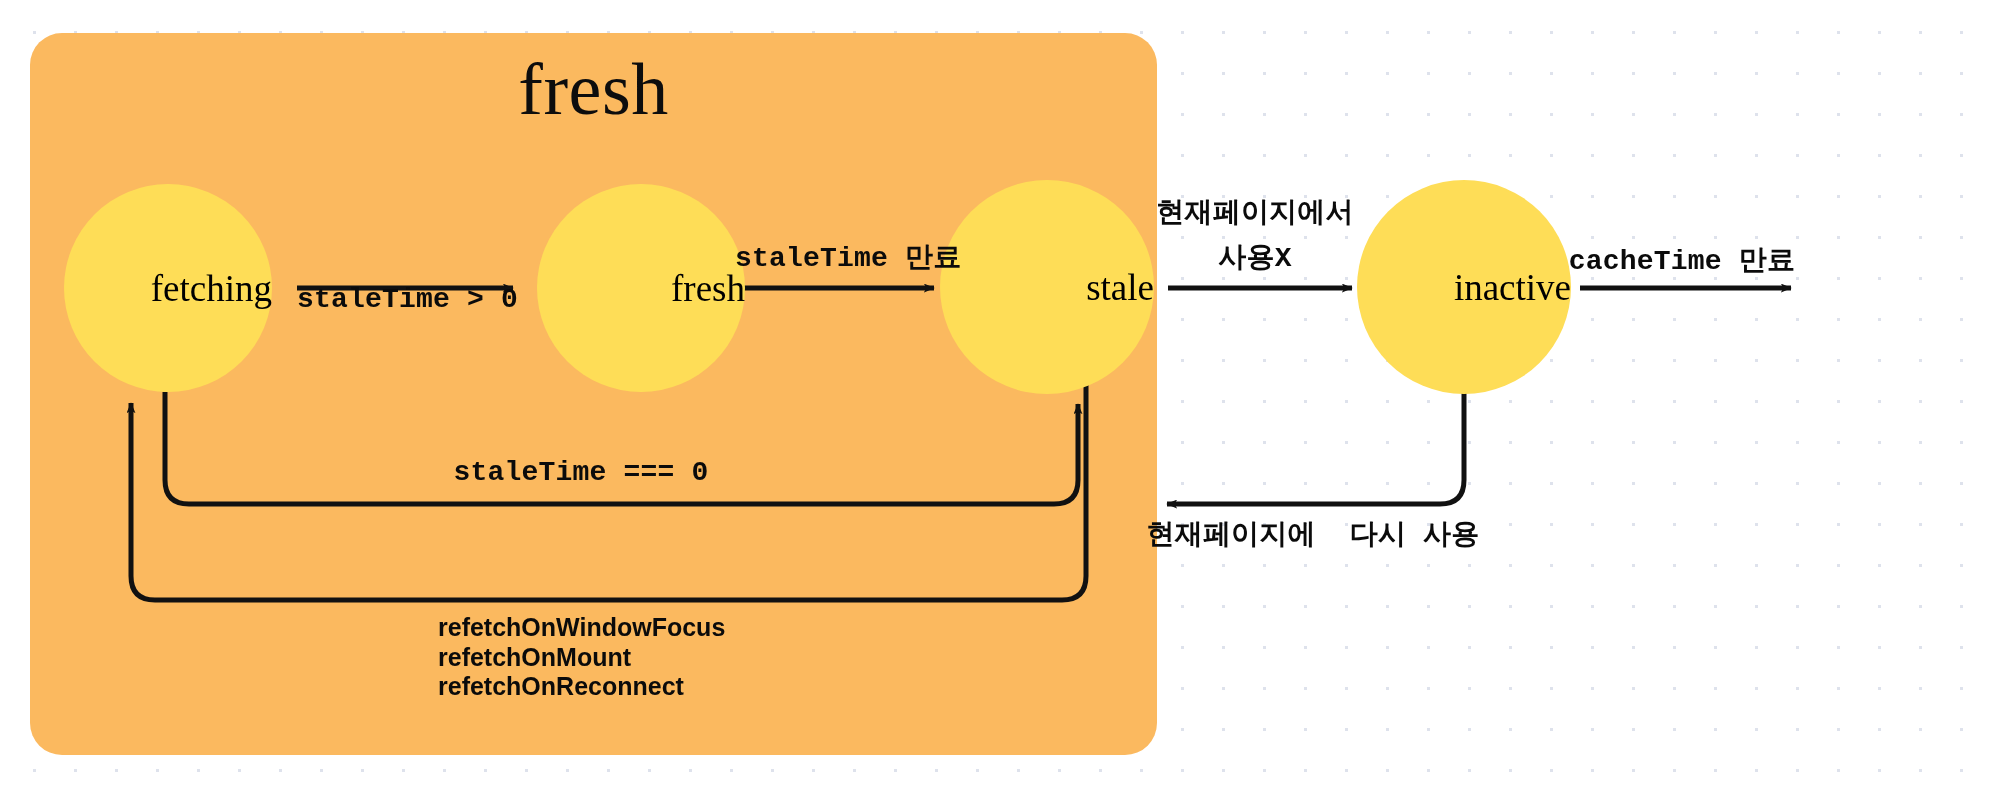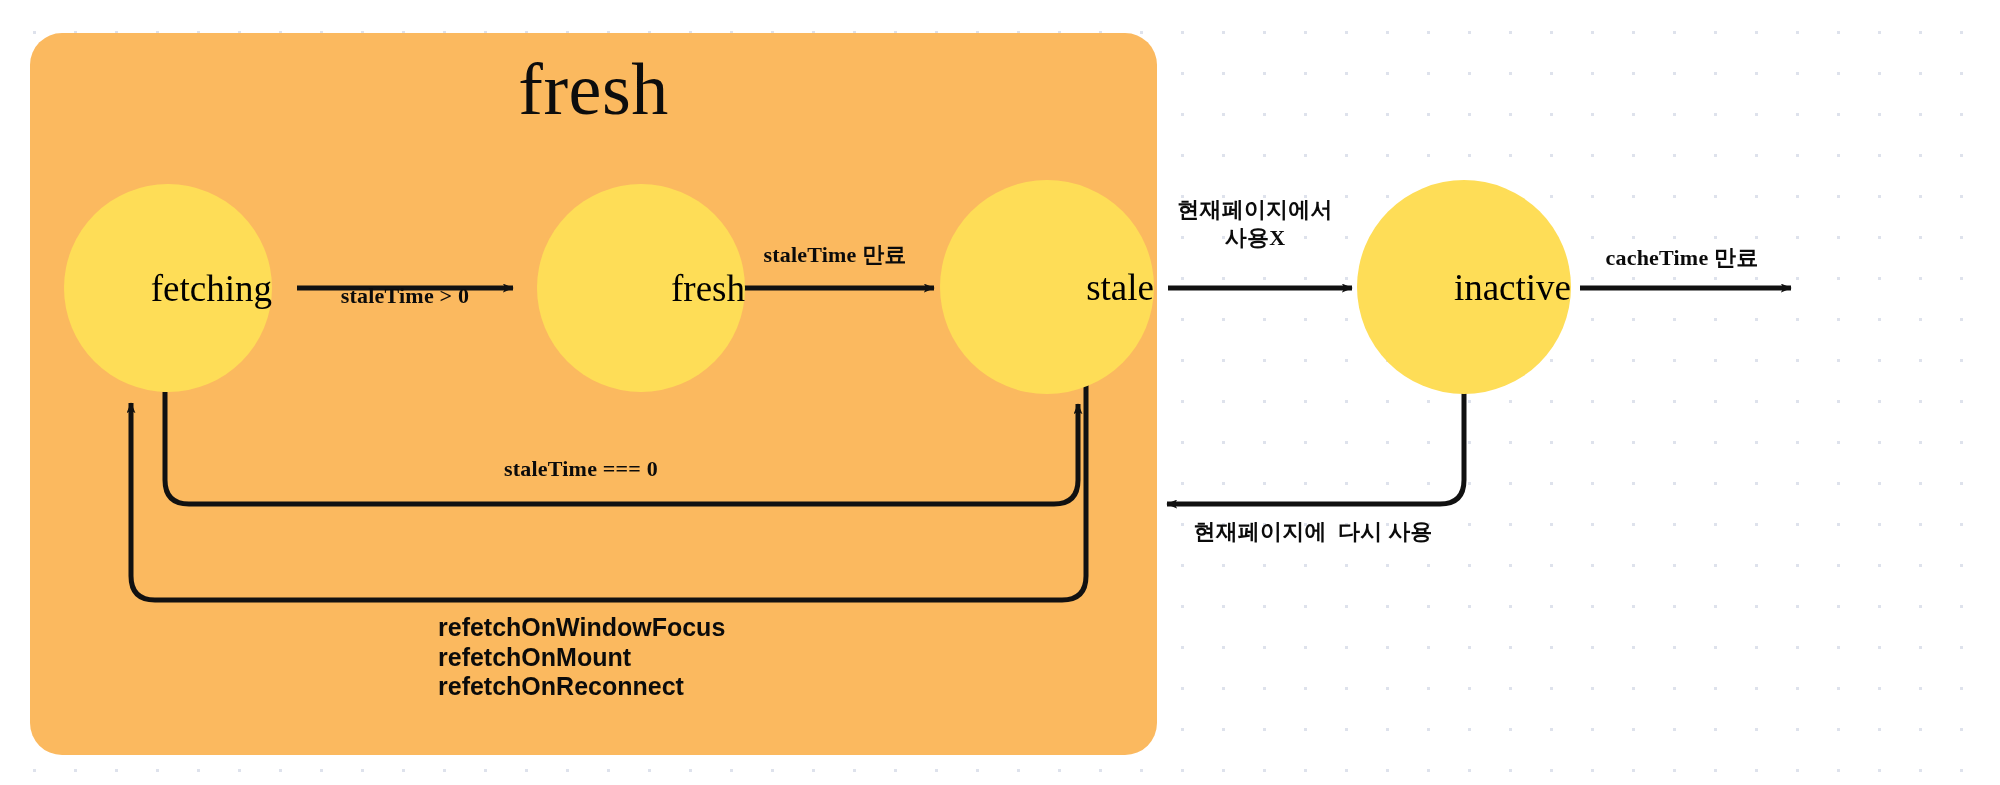--- a/index.html
+++ b/index.html
@@ -67,26 +67,26 @@
     left: 0; top: 0;
     width: 2000px;
     height: 785px;
     pointer-events: none;
   }
 
   
   .edge-label {
     position: absolute;
     color: #0b0b0b;
-    font-size: 22px;
+    font-size: 28px;
     font-weight: bold;
     line-height: 1.25;
     white-space: pre;
     letter-spacing: 0.2px;
-    font-family: Liberation Serif, serif;
+    font-family: Liberation Mono, monospace;
   }
   .edge-label.center { text-align: center; }
 
   .refetch-list {
     position: absolute;
     left: 438px;
     top: 613px;
     color: #0b0b0b;
     font-size: 25px;
     font-weight: bold;
@@ -144,21 +144,21 @@
   <div class="node" style="left:940px; top:180px; width:214px; height:214px;">
     <span>stale</span>
   </div>
 
 
   <div class="edge-label center" style="left:297px; top:242px; width:216px;margin-top:40px;">staleTime &gt; 0</div>
 
   <div class="edge-label center" style="left:735px; top:241px; width:200px;">staleTime 만료</div>
 
   <div class="edge-label center" style="left:1155px; top:196px; width:200px;">현재페이지에서</div>
-  <div class="edge-label center" style="left:1155px; top:224px; width:200px;text-align:center;">사용X</div>
+  <div class="edge-label center" style="left:1155px; top:241px; width:200px;text-align:center;">사용X</div>
 
   <div class="edge-label center" style="left:1568px; top:244px; width:228px;">cacheTime 만료</div>
 
   <div class="edge-label center" style="left:381px; top:455px; width:400px;">staleTime === 0</div>
 
   <div class="edge-label center" style="left:1113px; top:518px; width:400px;">현재페이지에  다시 사용</div>
 
   <div class="refetch-list">
     <div>refetchOnWindowFocus</div>
     <div>refetchOnMount</div>

